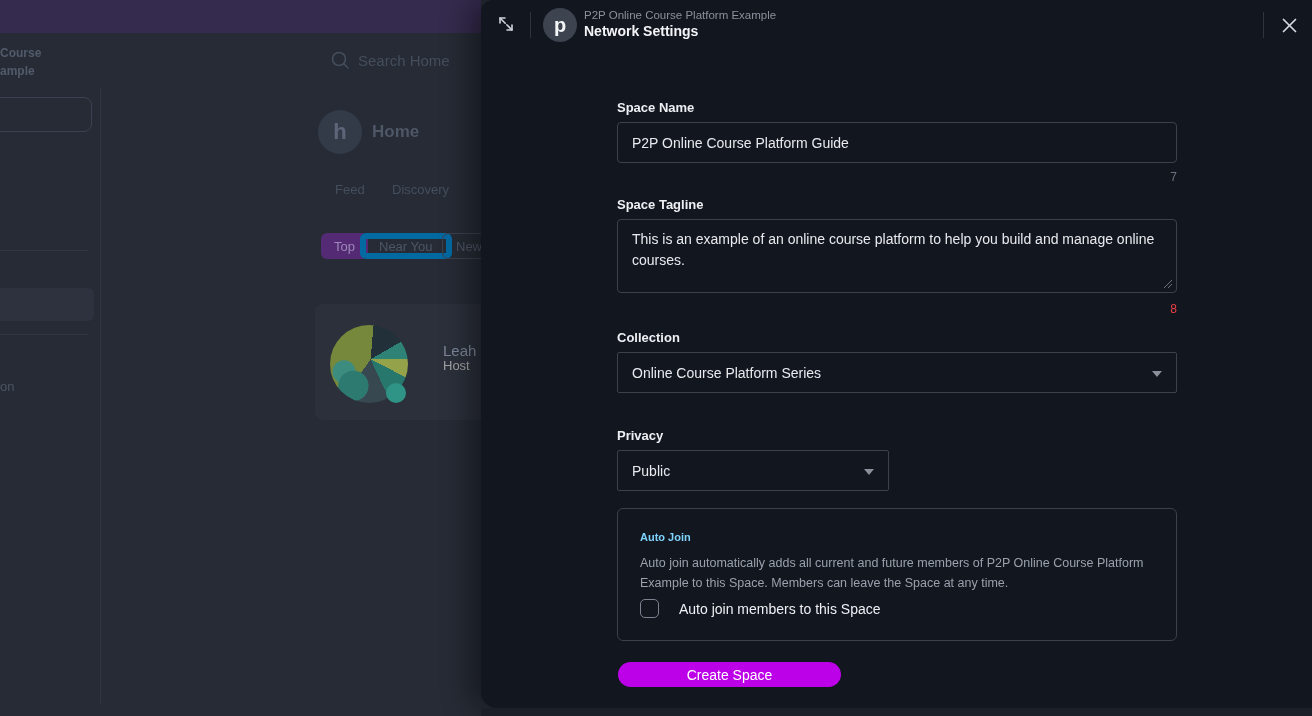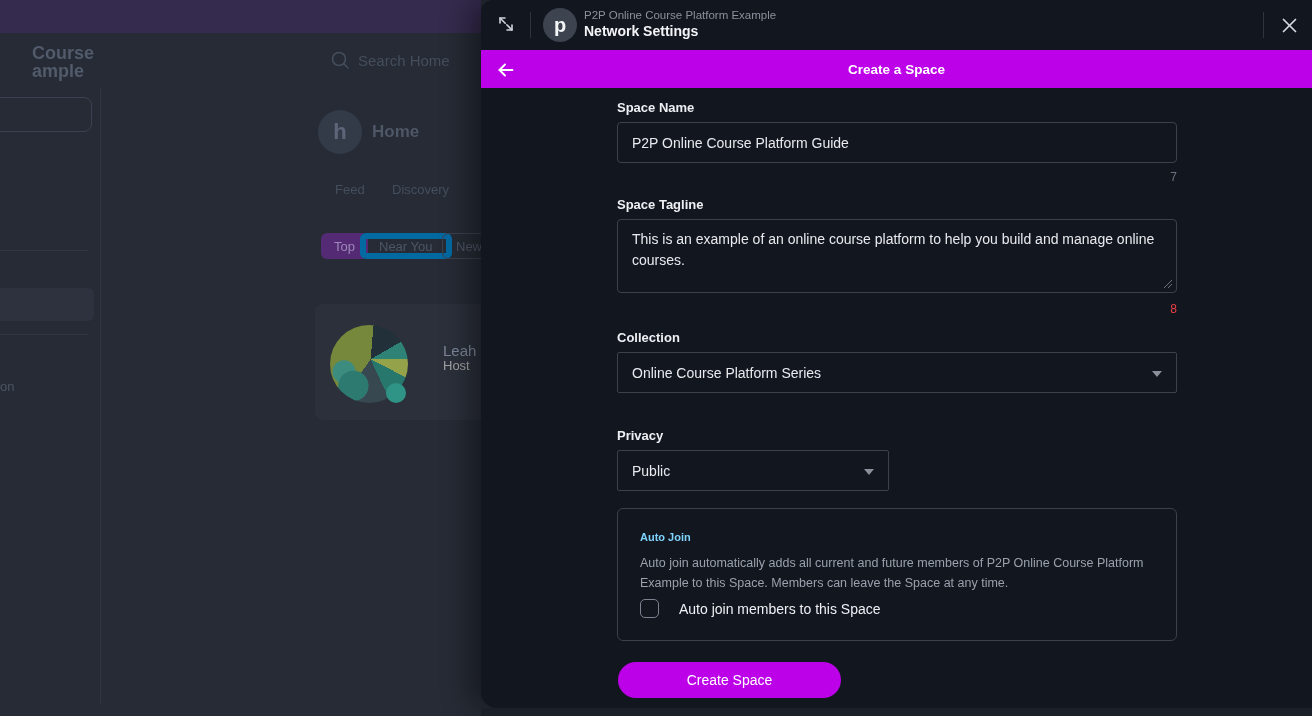--- a/index.html
+++ b/index.html
@@ -7,21 +7,21 @@
   #canvas {
     position:relative; width:1312px; height:716px; overflow:hidden;
     background:#262b35;
     font-family:"Liberation Sans","DejaVu Sans",sans-serif;
     -webkit-font-smoothing:antialiased;
   }
   .abs { position:absolute; }
 
   
   .bg-banner { left:0; top:0; width:481px; height:33px; background:#352b4e; }
-  .bg-title { left:0; top:44px; width:120px; color:#525b6b; font-size:18px; font-weight:700; line-height:18px;padding-left:32px; }
+  .bg-title { left:0; top:44px; width:120px; color:#525b6b; font-size:12px; font-weight:700; line-height:18px; }
   .bg-search { left:330px; top:50px; width:151px; height:22px; color:#454e5c; }
   .bg-search-text { position:absolute; left:28px; top:2px; font-size:15px; color:#454e5c; }
   .sb-box { left:-22px; top:97px; width:114px; height:35px; border:1px solid #3a4150; border-radius:8px; }
   .sb-divider1 { left:0; top:250px; width:88px; height:1px; background:#313643; }
   .sb-highlight { left:-8px; top:288px; width:102px; height:33px; background:#2d323e; border-radius:0 6px 6px 0; }
   .sb-divider2 { left:0; top:334px; width:88px; height:1px; background:#313643; }
   .sb-frag { left:0; top:379px; font-size:13px; color:#4d5564; }
   .v-divider { left:100px; top:88px; width:1px; height:615px; background:#2f3542; }
   .home-avatar { left:318px; top:110px; width:44px; height:44px; border-radius:50%; background:#343b48;
     color:#5d6678; font-weight:700; font-size:22px; display:flex; align-items:center; justify-content:center; }
@@ -78,21 +78,21 @@
     border-left:5px solid transparent; border-right:5px solid transparent; border-top:6px solid #8a909b; }
   .resize-handle { position:absolute; cursor:nwse-resize; }
 
   .aj-box { position:absolute; left:0; top:420px; width:560px; height:133px; border:1px solid #3b414d; border-radius:6px; }
   .aj-title { position:absolute; left:22px; top:22px; font-size:11px; font-weight:700; color:#7dd3fc; }
   .aj-desc { position:absolute; left:22px; top:44px; width:520px; font-size:12.5px; line-height:20px; color:#9aa1ac; }
   .aj-check-row { position:absolute; left:22px; top:90px; display:flex; align-items:center; cursor:pointer; }
   .aj-checkbox { width:19px; height:19px; border:1.5px solid #7b8390; border-radius:5px; background:transparent; }
   .aj-check-label { margin-left:20px; font-size:14px; color:#eef0f4; }
 
-  .submit-btn { position:absolute; left:1px; top:574px; width:223px; height:36px; background:#bc00e8;
+  .submit-btn { position:absolute; left:1px; top:574px; width:223px; height:25px; background:#bc00e8;
     border:none; border-radius:18px; color:#ffffff; font-size:14px; cursor:pointer;
     font-family:"Liberation Sans","DejaVu Sans",sans-serif; }
 </style>
 </head>
 <body>
 
 <div id="canvas">
 
   <div class="abs bg-banner"></div>
 
@@ -149,29 +149,20 @@
       <div class="tb-title">Network Settings</div>
       <div class="tb-divider" style="left:782px;"></div>
       <div class="icon-btn" style="left:797px;top:14px;">
         <svg width="17" height="17" viewBox="0 0 17 17" stroke="#d5d9df" stroke-width="1.7" stroke-linecap="round">
           <line x1="2.5" y1="2.5" x2="14.5" y2="14.5"></line>
             <line x1="14.5" y1="2.5" x2="2.5" y2="14.5"></line>
         </svg>
       </div>
     </div>
 
-    <div class="banner">
-      <div class="banner-back icon-btn" style="position:absolute;">
-        <svg width="20" height="20" viewBox="0 0 20 20" fill="none" stroke="#ffffff" stroke-width="1.9" stroke-linecap="round" stroke-linejoin="round">
-          <line x1="3.5" y1="10" x2="16.5" y2="10"></line>
-            <polyline points="9,4.5 3.5,10 9,15.5"></polyline>
-        </svg>
-      </div>
-      <span class="banner-title">Create a Space</span>
-    </div>
 
     <div class="form">
 
       <div class="f-label" style="top:12px;">Space Name</div>
       <input class="f-input" style="top: 34px;" value="P2P Online Course Platform Guide">
       <div class="f-counter counter-ok" style="top:82px;">7</div>
 
       <div class="f-label" style="top:109px;">Space Tagline</div>
       <textarea class="f-textarea" style="top: 131px;">This is an example of an online course platform to help you build and manage online courses.</textarea>
       <svg class="resize-handle" style="left:546px;top:191px;" width="10" height="10" viewBox="0 0 10 10" stroke="#6b7380" stroke-width="1">

